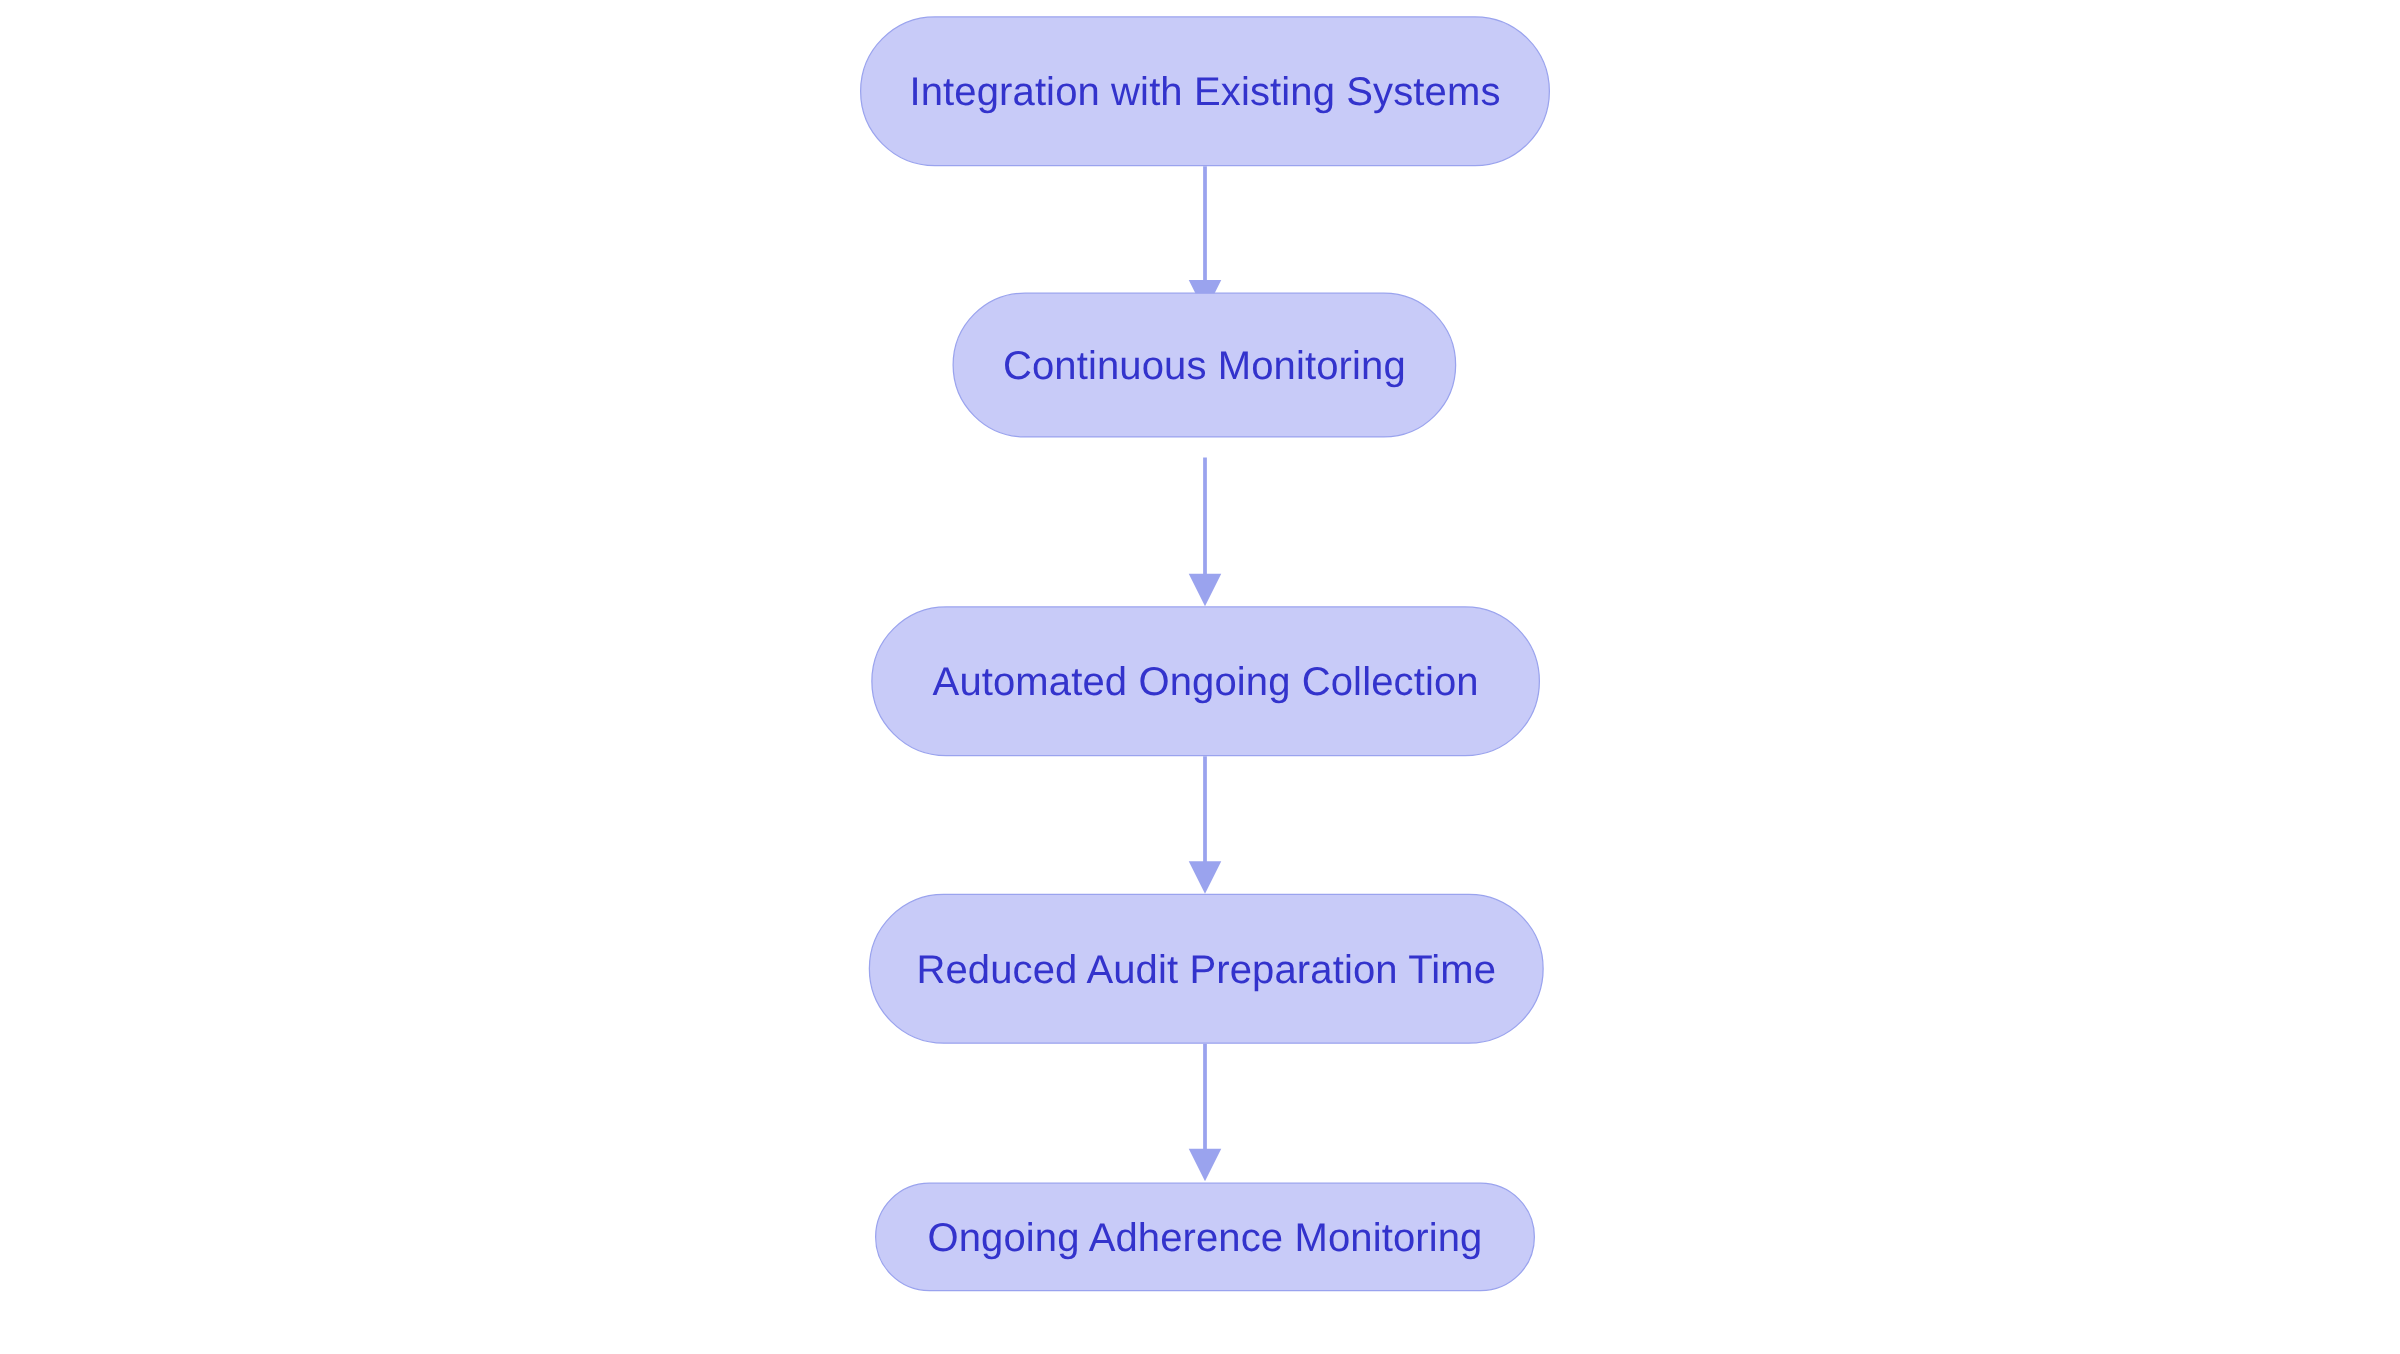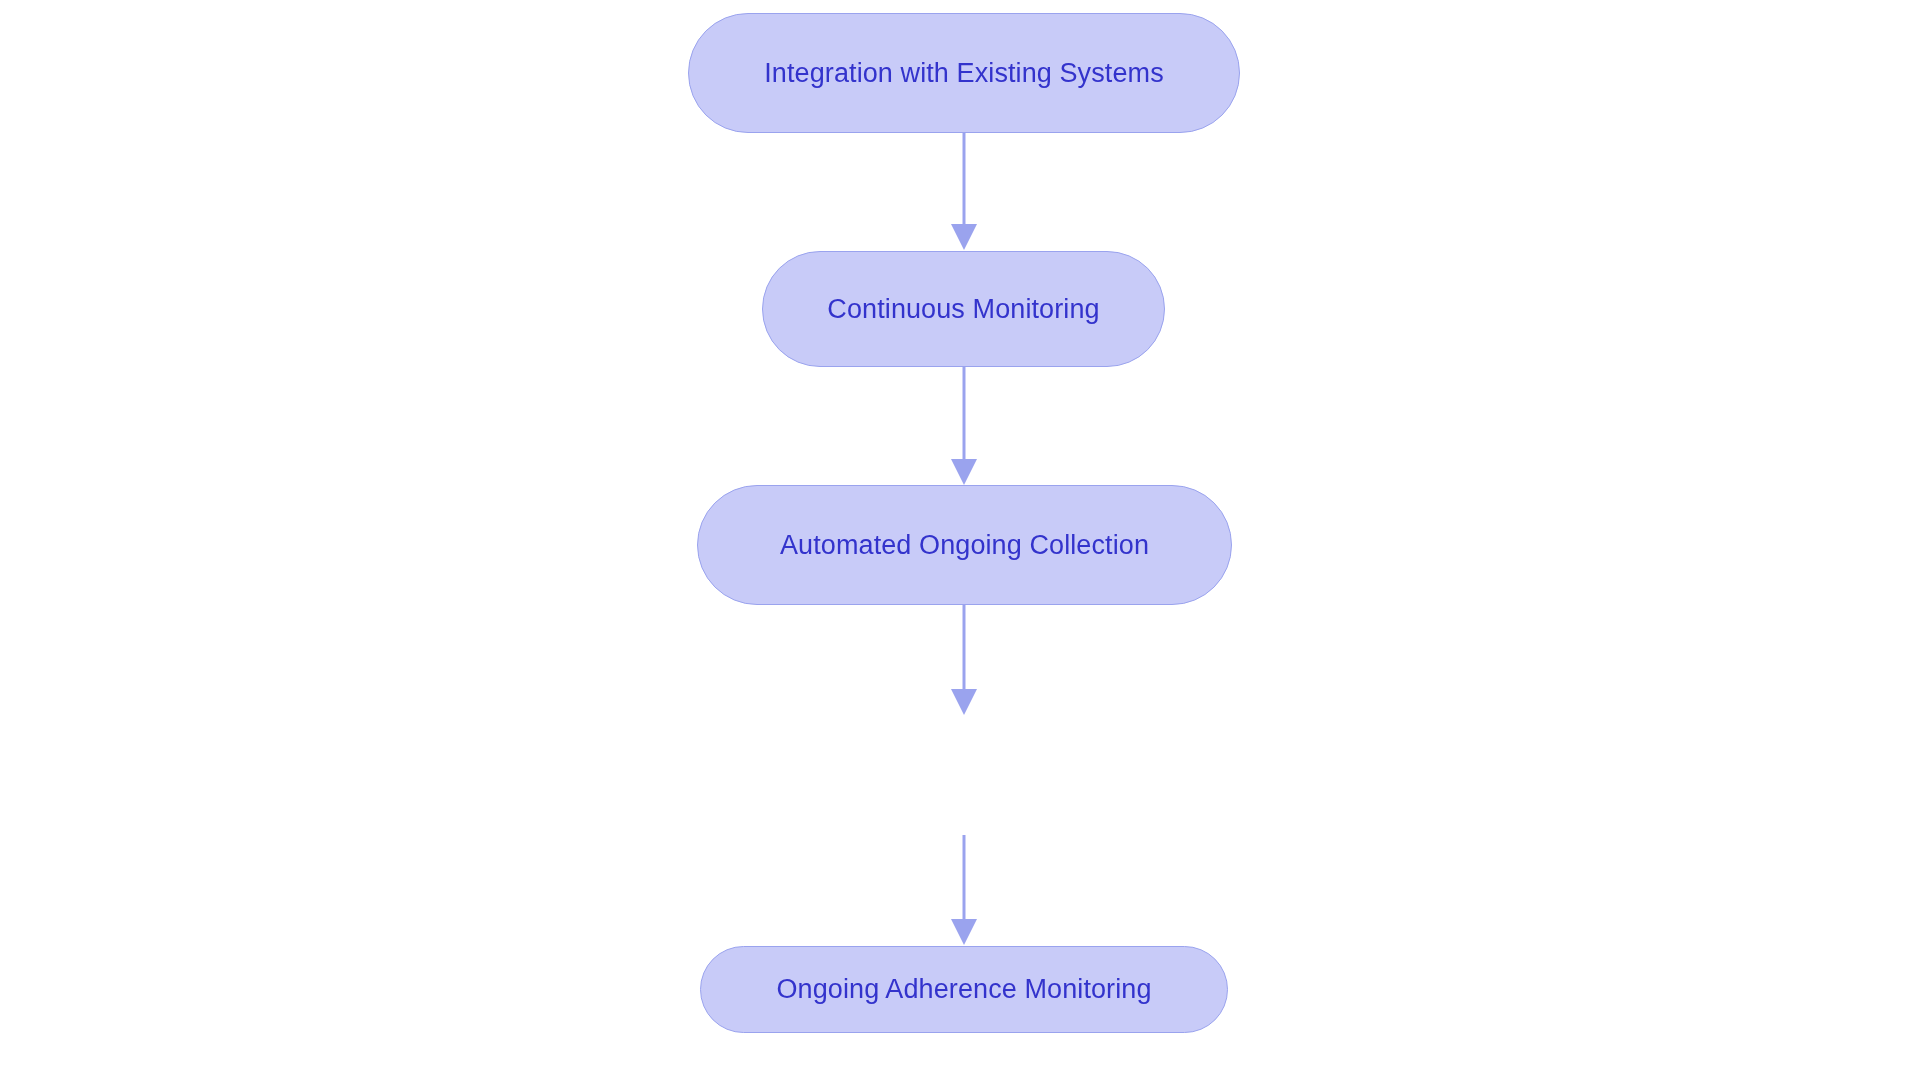--- a/index.html
+++ b/index.html
@@ -35,21 +35,21 @@
     font-size: 27px;
     font-weight: 400;
     letter-spacing: 0.1px;
     line-height: 1;
     white-space: nowrap;
     user-select: none;
   }
 
   .flow-node .node-label {
     color: #3333cc;
-    font-size: 27px;
+    font-size: 32px;
     line-height: 1;
     white-space: nowrap;
   }
 
   .flow-edge {
     position: absolute;
     overflow: visible;
     pointer-events: none;
   }
 
@@ -79,22 +79,25 @@
       <line class="edge-line" x1="20" y1="0" x2="20" y2="86"></line>
       <polygon class="edge-head" points="7,84 33,84 20,110"></polygon>
     </svg>
     <svg class="flow-edge" width="40" height="110" style="left: 944px; top: 835px;">
       <line class="edge-line" x1="20" y1="0" x2="20" y2="86"></line>
       <polygon class="edge-head" points="7,84 33,84 20,110"></polygon>
     </svg>
     <div class="flow-node" style="left: 688px; top: 13px; width: 552px; height: 120px;">
       <span class="node-label">Integration with Existing Systems</span>
     </div>
-    <div class="flow-node" style="left: 762px; top: 251px; width: 403px; height: 116px;">
+    <div class="flow-node" style="left: 762px; top: 234px; width: 403px; height: 116px;">
       <span class="node-label">Continuous Monitoring</span>
     </div>
     <div class="flow-node" style="left: 697px; top: 485px; width: 535px; height: 120px;">
       <span class="node-label">Automated Ongoing Collection</span>
+    </div>
+    <div class="flow-node" style="left: 695px; top: 715px; width: 540px; height: 120px;">
+      <span class="node-label">Reduced Audit Preparation Time</span>
     </div>
     <div class="flow-node" style="left: 700px; top: 946px; width: 528px; height: 87px;">
       <span class="node-label">Ongoing Adherence Monitoring</span>
     </div>
   </div>
 
 </body></html>

